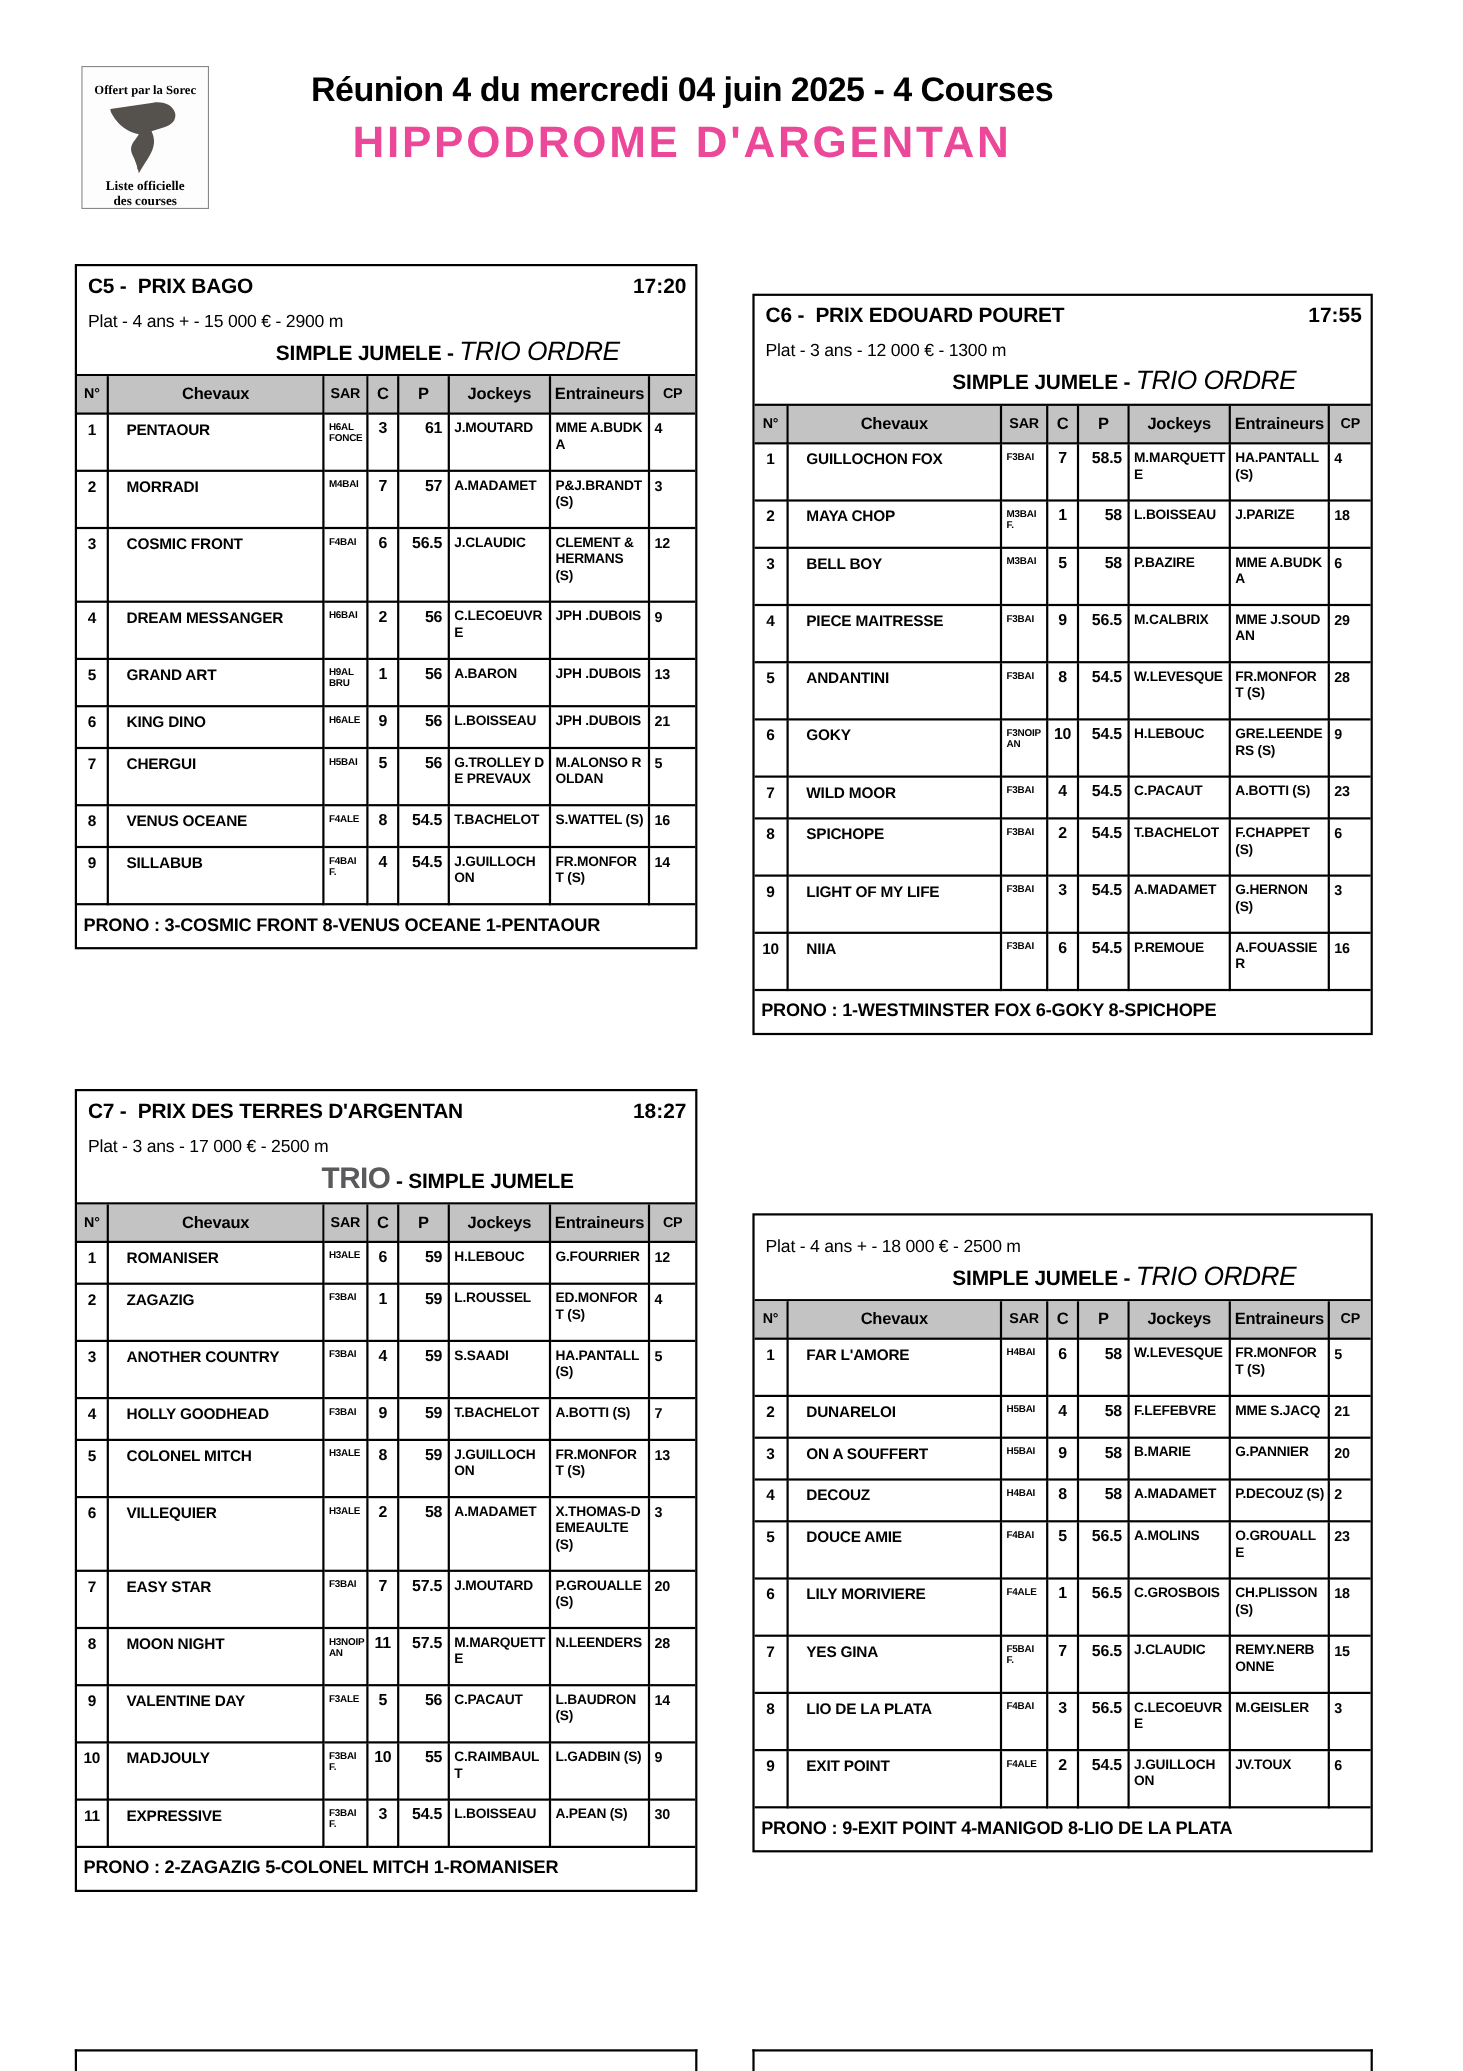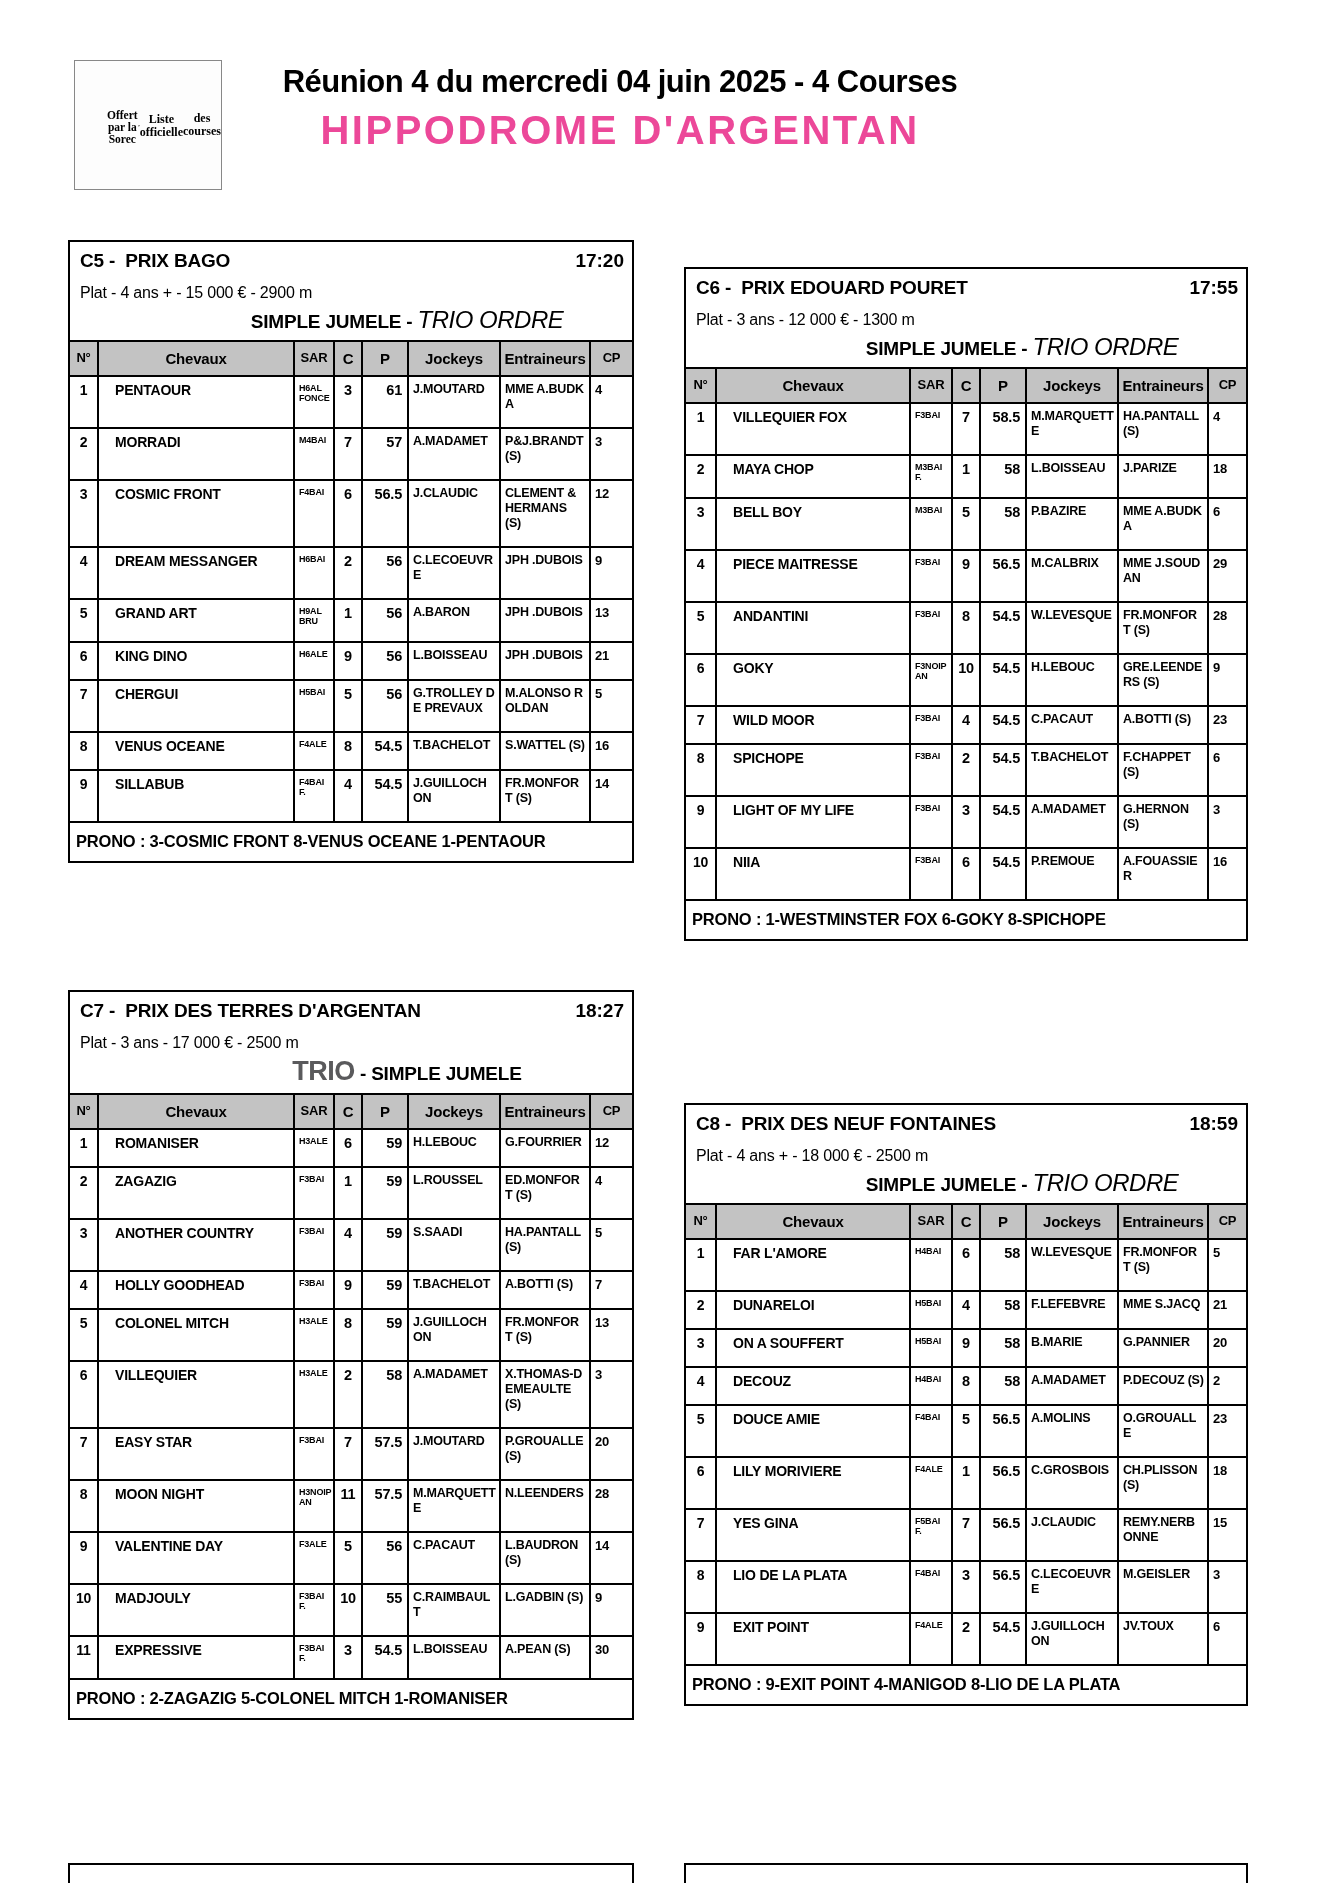--- a/index.html
+++ b/index.html
@@ -7,21 +7,21 @@
     width:1330px;height:1883px;position:relative;background:#ffffff;
     font-family:"Liberation Sans",sans-serif;color:#000;overflow:hidden;
   }
   .page{position:absolute;inset:0;}
 
   
   .logo-box{
     position:absolute;left:74px;top:60px;width:114px;height:128px;
     border:1px solid #888;background:#fdfdfd;text-align:center;
     font-family:"Liberation Serif",serif;font-weight:bold;
-    display:flex;flex-direction:row;align-items:center;justify-content:flex-end;padding-left:32px;
+    display:flex;flex-direction:column;align-items:center;justify-content:flex-end;
   }
   .logo-top{font-size:11.5px;margin-top:3px;letter-spacing:0px;}
   .logo-ico{width:78px;height:72px;margin:1px auto 0;}
   .logo-b1{font-size:12px;line-height:13px;margin-top:2px;}
   .logo-b2{font-size:12px;line-height:13px;}
   .main-title{
     position:absolute;left:190px;top:64px;width:860px;text-align:center;
     font-size:31px;font-weight:bold;letter-spacing:-0.5px;
   }
   .hippo-title{
@@ -261,21 +261,21 @@
           <th>C</th>
           <th>P</th>
           <th>Jockeys</th>
           <th>Entraineurs</th>
           <th class="h-cp">CP</th>
         </tr>
       </thead>
       <tbody>
           <tr>
             <td class="td-num">1</td>
-            <td class="td-horse">VILLEQUIER FOX</td>
+            <td class="td-horse">GUILLOCHON FOX</td>
             <td class="td-sar">F3BAI</td>
             <td class="td-c">7</td>
             <td class="td-p">58.5</td>
             <td class="td-jockey">M.MARQUETTE</td>
             <td class="td-trainer">HA.PANTALL (S)</td>
             <td class="td-cp">4</td>
           </tr>
           <tr>
             <td class="td-num">2</td>
             <td class="td-horse">MAYA CHOP</td>
@@ -524,24 +524,20 @@
       <tbody>
         <tr>
           <td class="prono-cell" colspan="8">PRONO : 2-ZAGAZIG 5-COLONEL MITCH 1-ROMANISER</td>
         </tr>
       </tbody>
     </table>
   </div>
 
   <div class="race-box race-c8">
     <div class="race-head">
-      <div class="race-title-row">
-        <span class="race-title">C8 -  PRIX DES NEUF FONTAINES</span>
-        <span class="race-time">18:59</span>
-      </div>
       <div class="race-conditions">Plat - 4 ans + - 18 000 € - 2500 m</div>
       <div class="race-bets">
         <span class="bet-plain">SIMPLE JUMELE - </span><span class="bet-fancy-italic">TRIO ORDRE</span>
       </div>
     </div>
     <table class="race-table">
       <colgroup class="cols-right">
         <col class="c-num">
           <col class="c-horse">
           <col class="c-sar">

